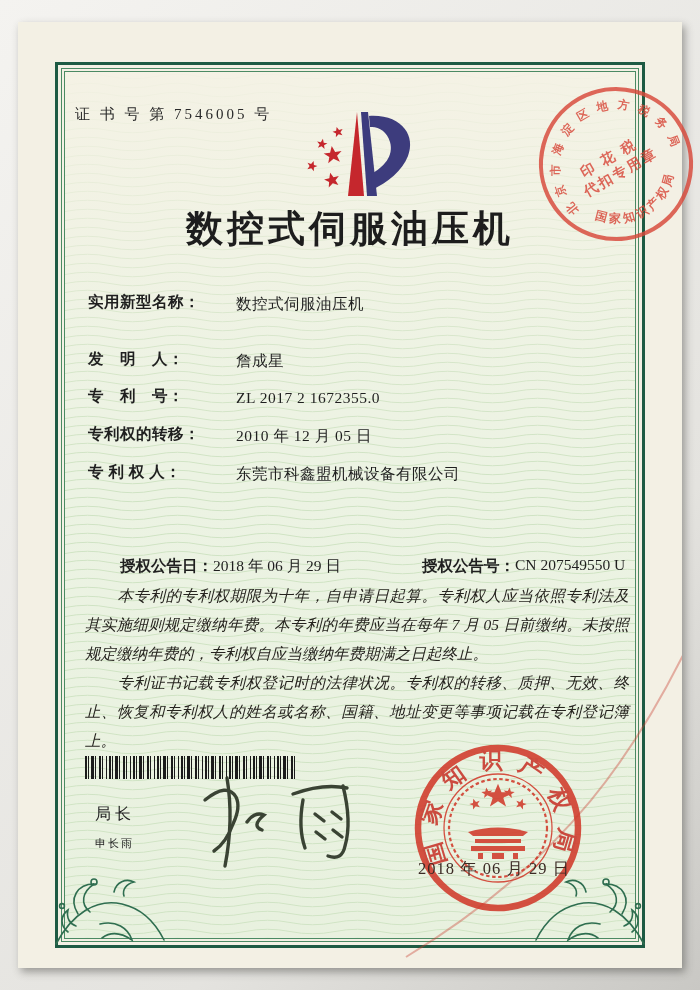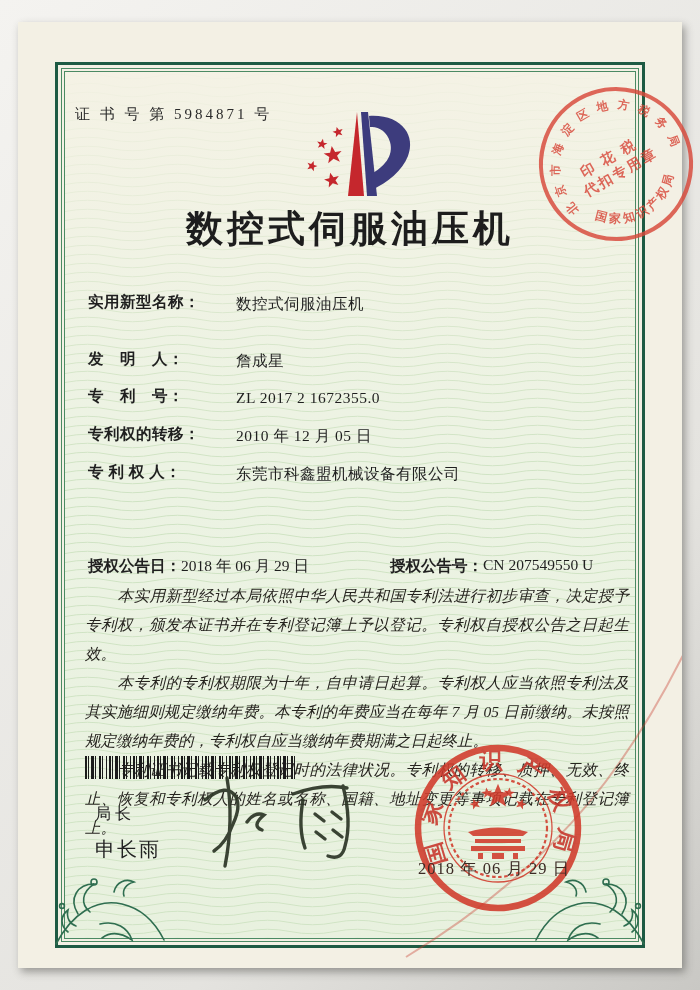--- a/index.html
+++ b/index.html
@@ -11,27 +11,27 @@
   .frame-in2{position:absolute;inset:2px;border:1px solid #4a8a63;overflow:hidden;}
   .guilloche{position:absolute;inset:0;width:100%;height:100%;}
   .wash{position:absolute;inset:0;background:linear-gradient(180deg,rgba(245,242,229,.92) 0%,rgba(245,242,229,.6) 16%,rgba(245,242,229,.2) 32%,rgba(245,242,229,0) 48%,rgba(214,232,203,.18) 100%);pointer-events:none;}
   .cert-no{position:absolute;left:57px;top:83px;font-size:15px;letter-spacing:3px;color:#2a2a2a;}
   .logo{position:absolute;left:262px;top:88px;width:140px;height:90px;}
   .title{position:absolute;left:0;top:182px;width:100%;text-align:center;font-size:37px;font-weight:700;letter-spacing:4px;color:#1d1d1d;}
   .fld{position:absolute;left:70px;display:flex;font-size:15.5px;color:#1f1f1f;}
   .fld .lbl{width:148px;flex:none;font-weight:600;letter-spacing:.5px;}
   .fld .val{letter-spacing:.5px;max-width:400px;line-height:1.6;}
   .grant-left{position:absolute;left:70px;top:534px;font-size:15.5px;color:#1f1f1f;display:flex;}
-  .grant-left .lbl,.grant-right .lbl{font-weight:600;}
+  .grant-left .lbl,.grant-right .lbl{font-weight:600;margin-left:32px;}
   .grant-right{position:absolute;left:372px;top:534px;font-size:15.5px;color:#1f1f1f;display:flex;}
   .paras{position:absolute;left:67px;top:560px;width:544px;}
   .paras p{margin:0;font-size:15.5px;line-height:1.87;text-align:justify;text-indent:2.1em;font-style:italic;color:#26241f;}
   .barcode{position:absolute;left:67px;top:734px;width:212px;height:23px;background:repeating-linear-gradient(90deg,#1b1b1b 0 2px,transparent 2px 3px,#1b1b1b 3px 4px,transparent 4px 6px,#1b1b1b 6px 9px,transparent 9px 10px,#1b1b1b 10px 11px,transparent 11px 14px,#1b1b1b 14px 16px,transparent 16px 17px,#1b1b1b 17px 18px,transparent 18px 21px,#1b1b1b 21px 22px,transparent 22px 24px);}
   .officer-title{position:absolute;left:77px;top:782px;font-size:16px;letter-spacing:4px;color:#222;}
-  .officer-name{position:absolute;left:77px;top:814px;font-size:20px;letter-spacing:2px;color:#222;}
+  .officer-name{position:absolute;left:77px;top:814px;font-size:11px;letter-spacing:2px;color:#222;}
   .signature{position:absolute;left:157px;top:748px;width:210px;height:110px;}
   .seal{position:absolute;left:385px;top:711px;width:190px;height:190px;}
   .seal-date{position:absolute;left:400px;top:836px;width:170px;font-size:16.5px;letter-spacing:1px;color:#3b2a24;z-index:3;}
   .footer{position:absolute;left:0;top:880px;width:100%;text-align:center;font-size:13.5px;letter-spacing:1.5px;color:#33332f;}
   .tax-seal{position:absolute;left:507px;top:44px;width:182px;height:196px;z-index:4;}
   .ornament{position:absolute;width:120px;height:100px;z-index:2;}
   .orn-left{left:30px;top:830px;}
   .orn-right{left:514px;top:830px;transform:scaleX(-1);}
   .redline{position:absolute;inset:0;width:100%;height:100%;pointer-events:none;}
 </style>
@@ -78,21 +78,21 @@
         <path d="M8,92 C24,62 48,46 74,52 C96,57 108,72 116,88"></path>
         <path d="M30,62 c-10,-16 0,-30 16,-30 c-12,8 -14,20 -4,28"></path>
         <path d="M52,72 c16,-4 28,4 32,16 c-12,-8 -22,-8 -30,-2"></path>
         <path d="M20,80 c-8,-6 -8,-16 0,-22 c-2,8 2,14 8,16"></path>
         <path d="M66,40 c2,-10 12,-14 20,-10 c-8,2 -12,8 -10,14"></path>
         <circle cx="46" cy="30" r="3"></circle>
         <circle cx="14" cy="54" r="2.4"></circle>
       </g>
     </svg>
 
-    <div class="cert-no">证 书 号 第 5984871 号</div>
+    <div class="cert-no">证 书 号 第 7546005 号</div>
 
     <svg class="logo" viewBox="0 0 140 90" xmlns="http://www.w3.org/2000/svg">
       <defs>
         <path id="lstar" d="M0,-9.5 L2.7,-2.9 9.5,-2.9 4.1,1.5 6.2,8 0,4.1 -6.2,8 -4.1,1.5 -9.5,-2.9 -2.7,-2.9 Z"></path>
       </defs>
 
       <polygon points="77,2 68,86 84,86" fill="#c5272d"></polygon>
 
       <polygon points="81,2 87,86 97,86 88,2" fill="#3d3c7d"></polygon>
 
@@ -131,21 +131,20 @@
     <div class="grant-left">
       <span class="lbl">授权公告日：</span>
       <span class="val">2018 年 06 月 29 日</span>
     </div>
     <div class="grant-right">
       <span class="lbl">授权公告号：</span>
       <span class="val">CN 207549550 U</span>
     </div>
 
     <div class="paras">
-      <p>本实用新型经过本局依照中华人民共和国专利法进行初步审查，决定授予专利权，颁发本证书并在专利登记簿上予以登记。专利权自授权公告之日起生效。</p>
       <p>本专利的专利权期限为十年，自申请日起算。专利权人应当依照专利法及其实施细则规定缴纳年费。本专利的年费应当在每年 7 月 05 日前缴纳。未按照规定缴纳年费的，专利权自应当缴纳年费期满之日起终止。</p>
       <p>专利证书记载专利权登记时的法律状况。专利权的转移、质押、无效、终止、恢复和专利权人的姓名或名称、国籍、地址变更等事项记载在专利登记簿上。</p>
     </div>
 
     <div class="barcode"></div>
 
     <div class="officer-title">局长</div>
     <div class="officer-name">申长雨</div>
 
     <svg class="signature" viewBox="0 0 210 110" xmlns="http://www.w3.org/2000/svg">

